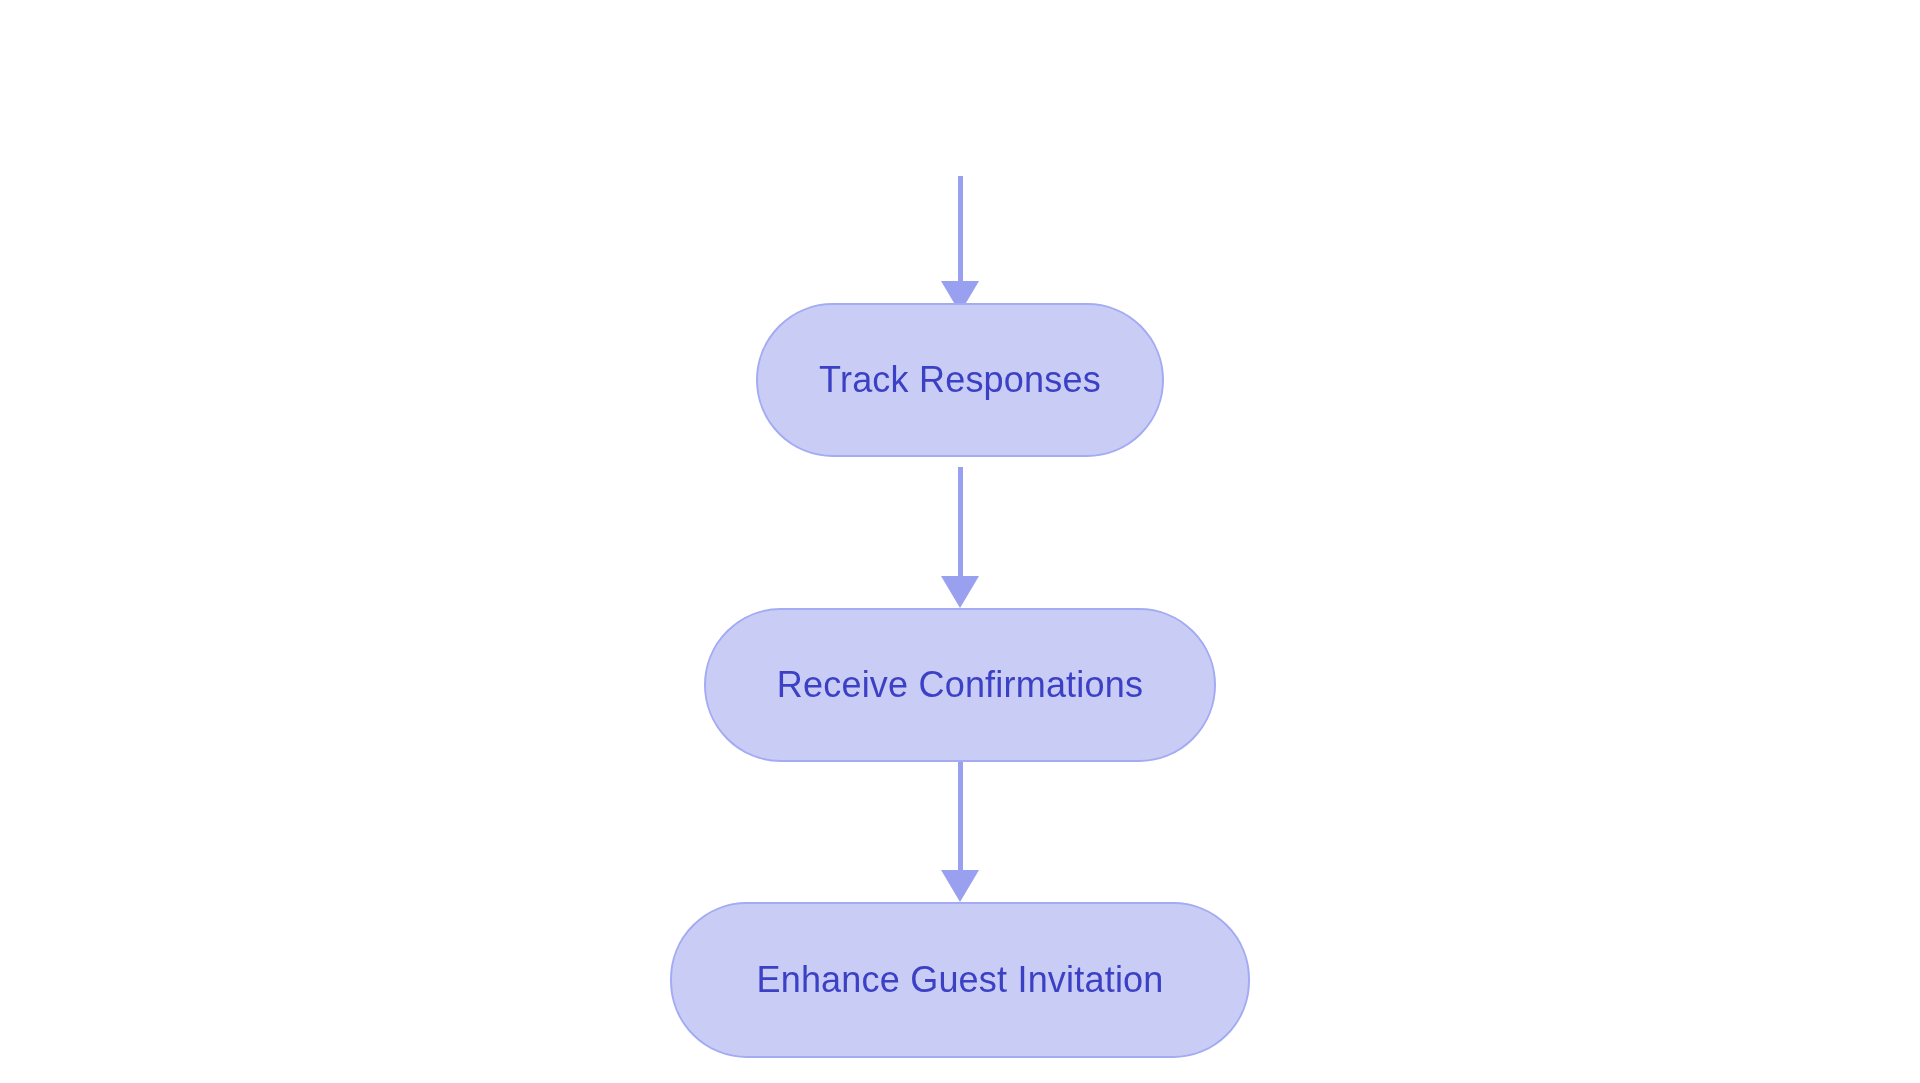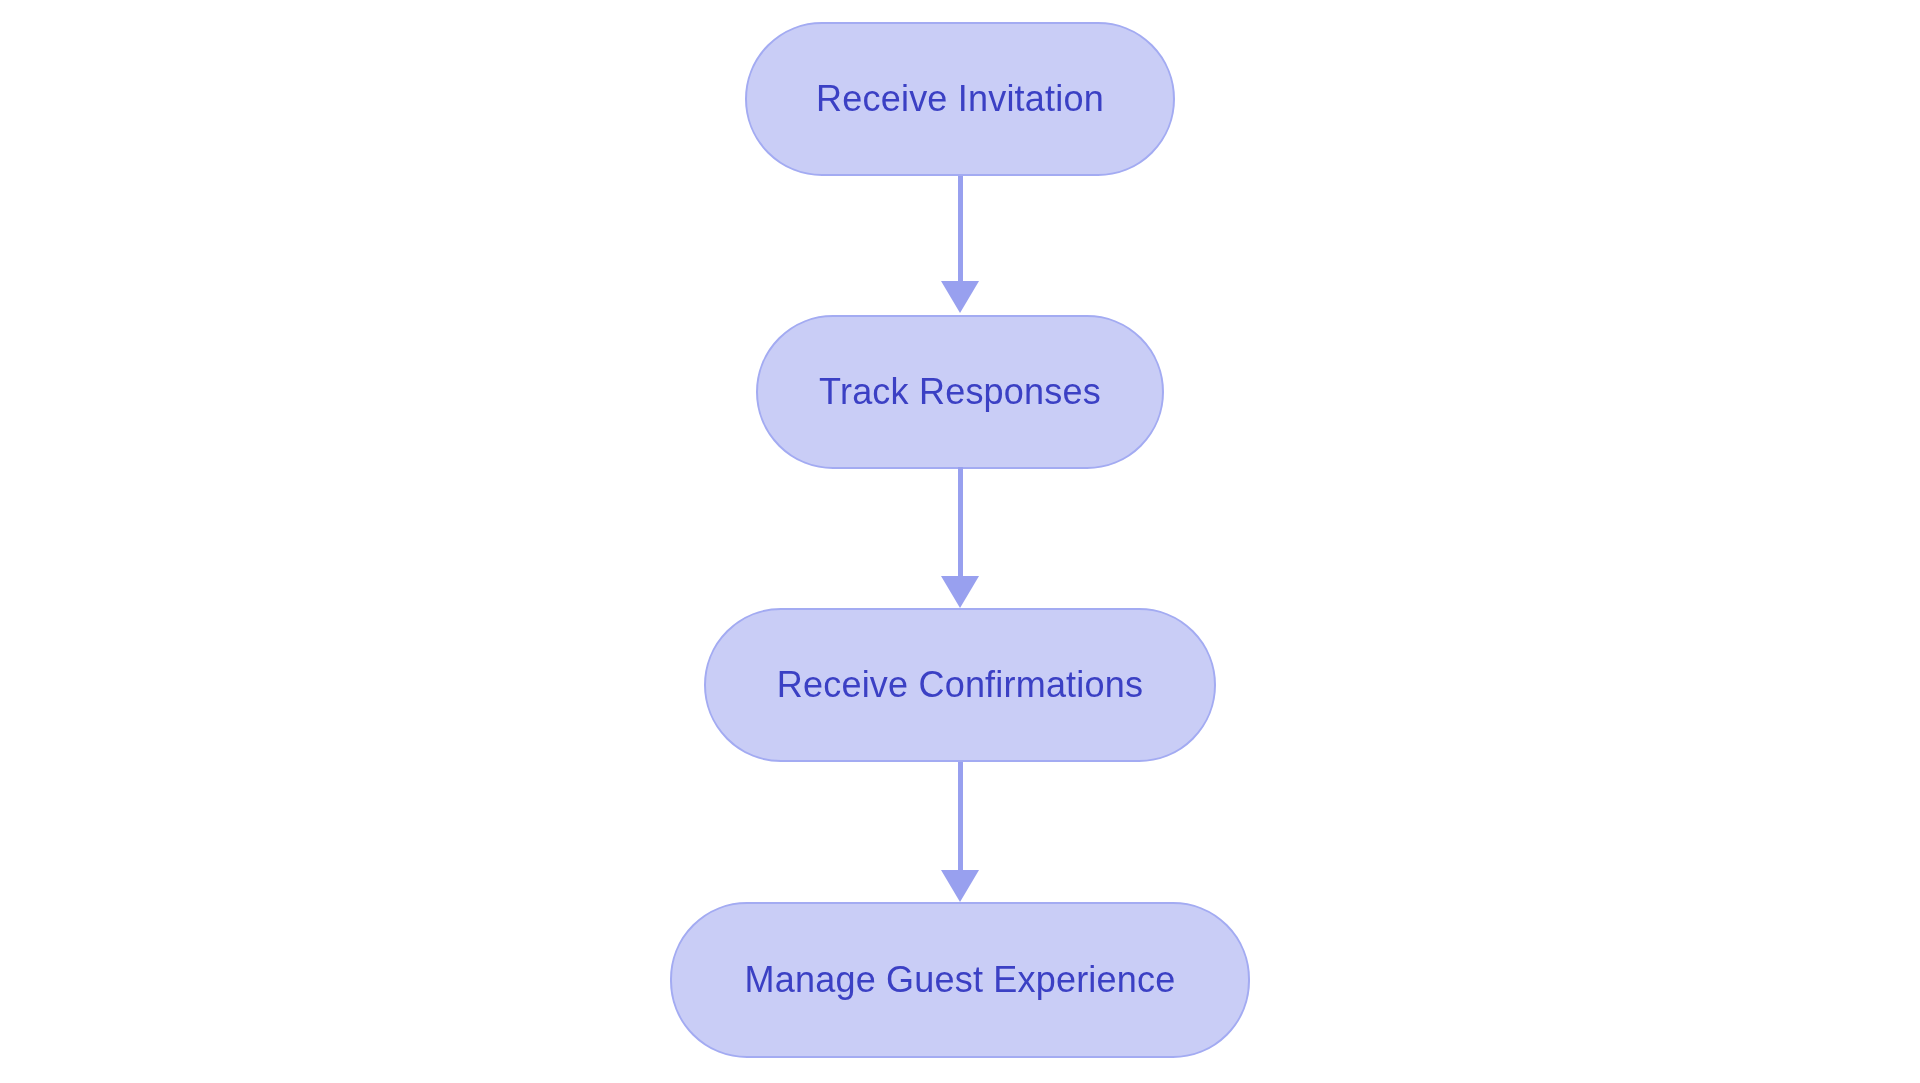--- a/index.html
+++ b/index.html
@@ -26,21 +26,21 @@
     justify-content: center;
   }
   .node .label {
     color: var(--node-text, #3b40c4);
     font-size: 36px;
     font-weight: 400;
     letter-spacing: 0.2px;
     white-space: nowrap;
   }
   .node-1 { left: 745px; top: 22px;  width: 430px; height: 154px; }
-  .node-2 { left: 756px; top: 315px; width: 408px; height: 154px; }
+  .node-2 { left: 756px; top: 303px; width: 408px; height: 154px; }
   .node-3 { left: 704px; top: 608px; width: 512px; height: 154px; }
   .node-4 { left: 670px; top: 902px; width: 580px; height: 156px; }
 
   .arrow-shaft {
     position: absolute;
     left: 958px;
     width: 5px;
     background: var(--arrow, #98a0ef);
   }
   .arrow-head {
@@ -57,38 +57,35 @@
   .shaft-2 { top: 467px; height: 110px; }
   .head-2  { top: 576px; }
   .shaft-3 { top: 762px; height: 109px; }
   .head-3  { top: 870px; }
 </style>
 </head>
 <body>
 
 <div class="canvas">
 
-  <div class="node node-1">
-    <span class="label">Receive Invitation</span>
-  </div>
 
   <div class="arrow-shaft shaft-1"></div>
   <div class="arrow-head head-1"></div>
 
   <div class="node node-2">
     <span class="label">Track Responses</span>
   </div>
 
   <div class="arrow-shaft shaft-2"></div>
   <div class="arrow-head head-2"></div>
 
   <div class="node node-3">
     <span class="label">Receive Confirmations</span>
   </div>
 
   <div class="arrow-shaft shaft-3"></div>
   <div class="arrow-head head-3"></div>
 
   <div class="node node-4">
-    <span class="label">Manage Guest Experience</span>
+    <span class="label">Enhance Guest Invitation</span>
   </div>
 
 </div>
 
 </body></html>

